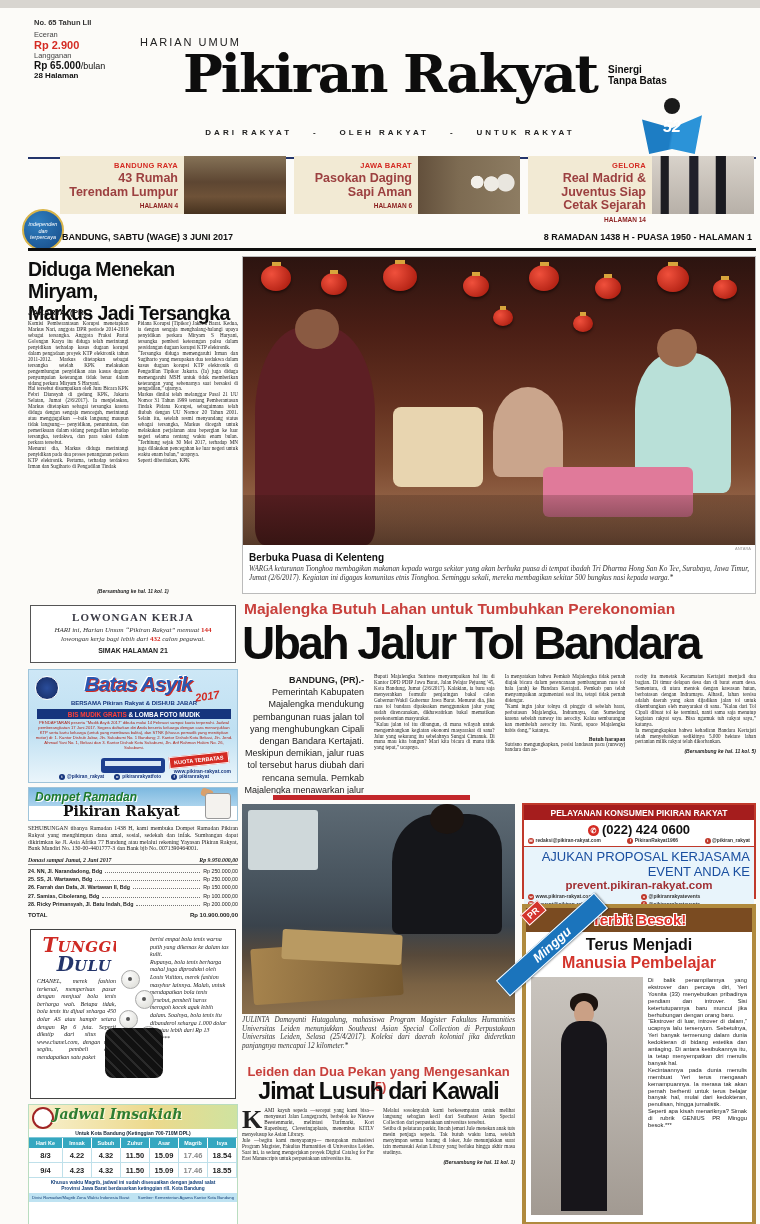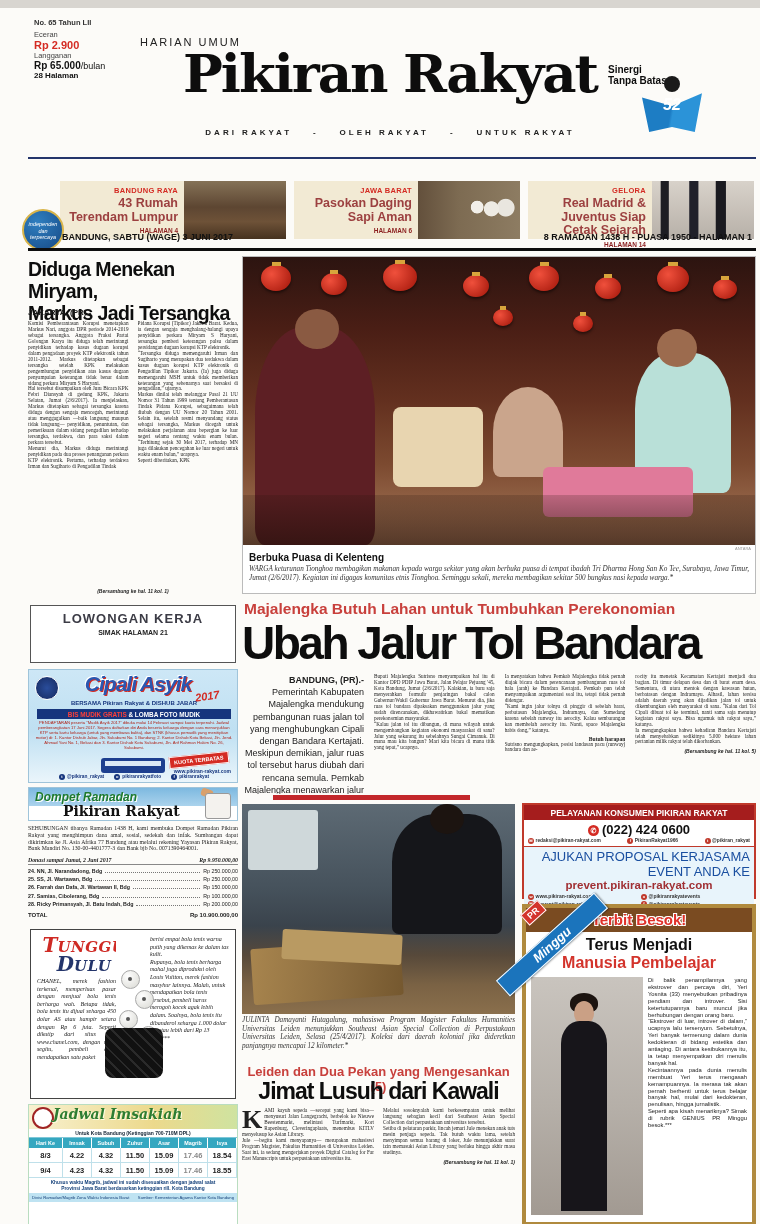--- a/index.html
+++ b/index.html
@@ -15,29 +15,29 @@
   .mh-price{font-size:11px;font-weight:bold;color:#d42b23;}
   .mh-sub{font-size:10px;font-weight:bold;color:#111;}
   .mh-per{font-weight:normal;font-size:9px;}
   .mh-pages{font-size:8px;font-weight:bold;color:#111;}
   .mh-harian{left:140px;top:28px;font-size:11px;letter-spacing:2px;color:#222;}
   .mh-title{left:120px;top:34px;width:540px;text-align:center;font-family:"DejaVu Serif",serif;
             font-weight:bold;font-size:53px;letter-spacing:-2px;color:#0d0d0d;}
   .mh-tag{left:150px;top:120px;width:480px;text-align:center;font-size:8px;font-weight:bold;
           letter-spacing:3px;color:#222;}
   .mh-sinergi{right:52px;top:56px;width:100px;font-size:10px;font-weight:bold;line-height:11px;color:#0d0d0d;}
-  .mh-logo{right:56px;top:68px;width:64px;height:56px;text-decoration:underline;}
+  .mh-logo{right:56px;top:90px;width:64px;height:56px;text-decoration:underline;}
   .mh-book{position:absolute;left:2px;top:14px;width:60px;height:42px;background:linear-gradient(100deg,#1d7dc4 48%,#2b93d8 52%);
            clip-path:polygon(0 18%,50% 38%,100% 8%,88% 100%,50% 88%,12% 100%);}
   .mh-head{position:absolute;left:24px;top:0;width:16px;height:16px;border-radius:50%;background:#1a1a1a;}
   .mh-num{position:absolute;left:0;top:20px;width:64px;text-align:center;color:#fff;font-weight:bold;font-size:16px;font-style:italic;}
 
   
   .topline{left:28px;top:149px;right:4px;height:2px;background:#24356b;}
-  .teaser{top:173px;height:58px;background:#f2ead4;display:flex;}
+  .teaser{top:148px;height:58px;background:#f2ead4;display:flex;}
   .tz-txt{flex:1;padding:5px 6px 0 4px;text-align:right;}
   .tz-sec{font-size:7.5px;font-weight:bold;color:#d42b23;letter-spacing:.3px;}
   .tz-title{font-size:12.5px;line-height:13.5px;font-weight:bold;color:#9c4040;margin-top:2px;}
   .tz-page{font-size:6.5px;font-weight:bold;color:#8c1f1f;margin-top:3px;}
   .tz-img{width:102px;height:58px;}
 
   
   .db-l{left:62px;top:224px;font-size:9px;font-weight:bold;color:#111;}
   .db-r{right:8px;top:224px;font-size:9px;font-weight:bold;color:#111;}
   .db-rule{left:28px;top:240px;right:4px;height:3px;background:#0e0e0e;}
@@ -50,21 +50,21 @@
   .mk-dl{top:300px;font-size:8px;font-weight:bold;}
   .mk-cols{top:313px;height:266px;display:flex;gap:9px;}
   .bodytxt{font-family:"Liberation Serif",serif;font-size:5.2px;line-height:5.95px;color:#222;text-align:justify;}
   .mk-col{width:50%;overflow:hidden;}
   .cont{font-size:5px;font-weight:bold;font-style:italic;color:#222;}
   .mk-cont{top:580px;text-align:center;width:210px;}
 
   
   .lowongan{left:30px;top:597px;width:206px;height:58px;border:1.5px solid #555;background:#fff;
             box-sizing:border-box;text-align:center;padding-top:5px;}
-  .lk-t{font-size:13px;letter-spacing:1px;color:#3c3c46;font-weight:bold;}
+  .lk-t{font-size:11px;letter-spacing:1px;color:#3c3c46;font-weight:bold;font-family:Liberation Serif, serif;}
   .lk-b{font-family:"Liberation Serif",serif;font-style:italic;font-size:7px;line-height:9px;color:#333;padding:3px 10px 0;}
   .lk-n{color:#d42b23;font-weight:bold;font-style:normal;}
   .lk-f{font-size:7px;font-weight:bold;margin-top:3px;color:#222;}
 
   
   .mudik{left:28px;top:661px;width:210px;height:114px;background:linear-gradient(180deg,#cde7f6 0%,#bfe0f2 55%,#eaf5fb 100%);
          box-sizing:border-box;border:1px solid #9fc4da;overflow:hidden;}
   .md-logo{position:absolute;left:6px;top:6px;width:22px;height:22px;border-radius:50%;background:radial-gradient(#2a4d9b,#16295e);border:1px solid #fff;}
   .md-t{position:absolute;left:34px;top:2px;width:150px;text-align:center;font-weight:bold;font-size:21px;letter-spacing:-1px;
         color:#2b57b0;text-shadow:1px 1px 0 #d42b23,-1px -1px 0 #fff;font-style:italic;}
@@ -260,26 +260,33 @@
 Menurut dia, Markus diduga merintangi penyidikan pada dua proses penanganan perkara KTP elektronik. Pertama, terhadap terdakwa Irman dan Sugiharto di Pengadilan Tindak</div>
     <div class="mk-col bodytxt prewrap">Pidana Korupsi (Tipikor) Jakarta Barat. Kedua, ia dengan sengaja menghalang-halangi upaya penyidikan perkara Miryam S Haryani, tersangka pemberi keterangan palsu dalam persidangan dugaan korupsi KTP elektronik.
 “Tersangka diduga memengaruhi Irman dan Sugiharto yang merupakan dua terdakwa dalam kasus dugaan korupsi KTP elektronik di Pengadilan Tipikor Jakarta. (Ia) juga diduga memengaruhi MSH untuk tidak memberikan keterangan yang sebenarnya saat bersaksi di pengadilan,” ujarnya.
 Markus dinilai telah melanggar Pasal 21 UU Nomor 31 Tahun 1999 tentang Pemberantasan Tindak Pidana Korupsi, sebagaimana telah diubah dengan UU Nomor 20 Tahun 2001. Selain itu, setelah resmi menyandang status sebagai tersangka, Markus dicegah untuk melakukan perjalanan atau bepergian ke luar negeri selama rentang waktu enam bulan. “Terhitung sejak 30 Mei 2017, terhadap MN juga dilakukan pencegahan ke luar negeri untuk waktu enam bulan,” ucapnya.
 Seperti diberitakan, KPK</div>
   </div>
   <div class="abs mk-cont cont" style="left:28px;">(Bersambung ke hal. 11 kol. 1)</div>
 
   <div class="abs lowongan">
     <div class="lk-t">LOWONGAN KERJA</div>
+    <div class="lk-b">
+      <span>HARI ini, Harian Umum “Pikiran Rakyat” memuat</span>
+      <span class="lk-n">144</span>
+      <span>lowongan kerja bagi lebih dari</span>
+      <span class="lk-n">432</span>
+      <span>calon pegawai.</span>
+    </div>
     <div class="lk-f">SIMAK HALAMAN 21</div>
   </div>
 
   <div class="abs mudik">
     <div class="md-logo"></div>
-    <div class="md-t">Cipali Asyik</div>
+    <div class="md-t">Batas Asyik</div>
     <div class="md-y">2017</div>
     <div class="md-sub">BERSAMA Pikiran Rakyat &amp; DISHUB JABAR</div>
     <div class="md-bar"><b>BIS MUDIK GRATIS</b><span> &amp; LOMBA FOTO MUDIK</span></div>
     <div class="md-fine">PENDAFTARAN peserta “Mudik Asyik 2017” dibuka mulai 14 Februari sampai kuota terpenuhi. Jadwal pemberangkatan 17 Juni 2017. Segera daftarkan diri Anda beserta keluarga dengan cara menunjukkan KTP serta kartu keluarga (untuk yang membawa balita), dan STNK (khusus pemudik yang menitipkan motor) di: 1. Kantor Dishub Jabar, Jln. Sukabumi No. 1 Bandung; 2. Kantor Dishub Kota Bekasi, Jln. Jend. Ahmad Yani No. 1, Bekasi dan 3. Kantor Dishub Kota Sukabumi, Jln. Arif Rahman Hakim No. 26, Sukabumi.</div>
     <div class="md-bus"></div>
     <div class="md-stamp">KUOTA TERBATAS</div>
     <div class="md-site">www.pikiran-rakyat.com</div>
     <div class="md-soc">
       <span><span class="soc-dot">t</span><span>@pikiran_rakyat</span></span>
       <span><span class="soc-dot">o</span><span>pikiranrakyatfoto</span></span>

